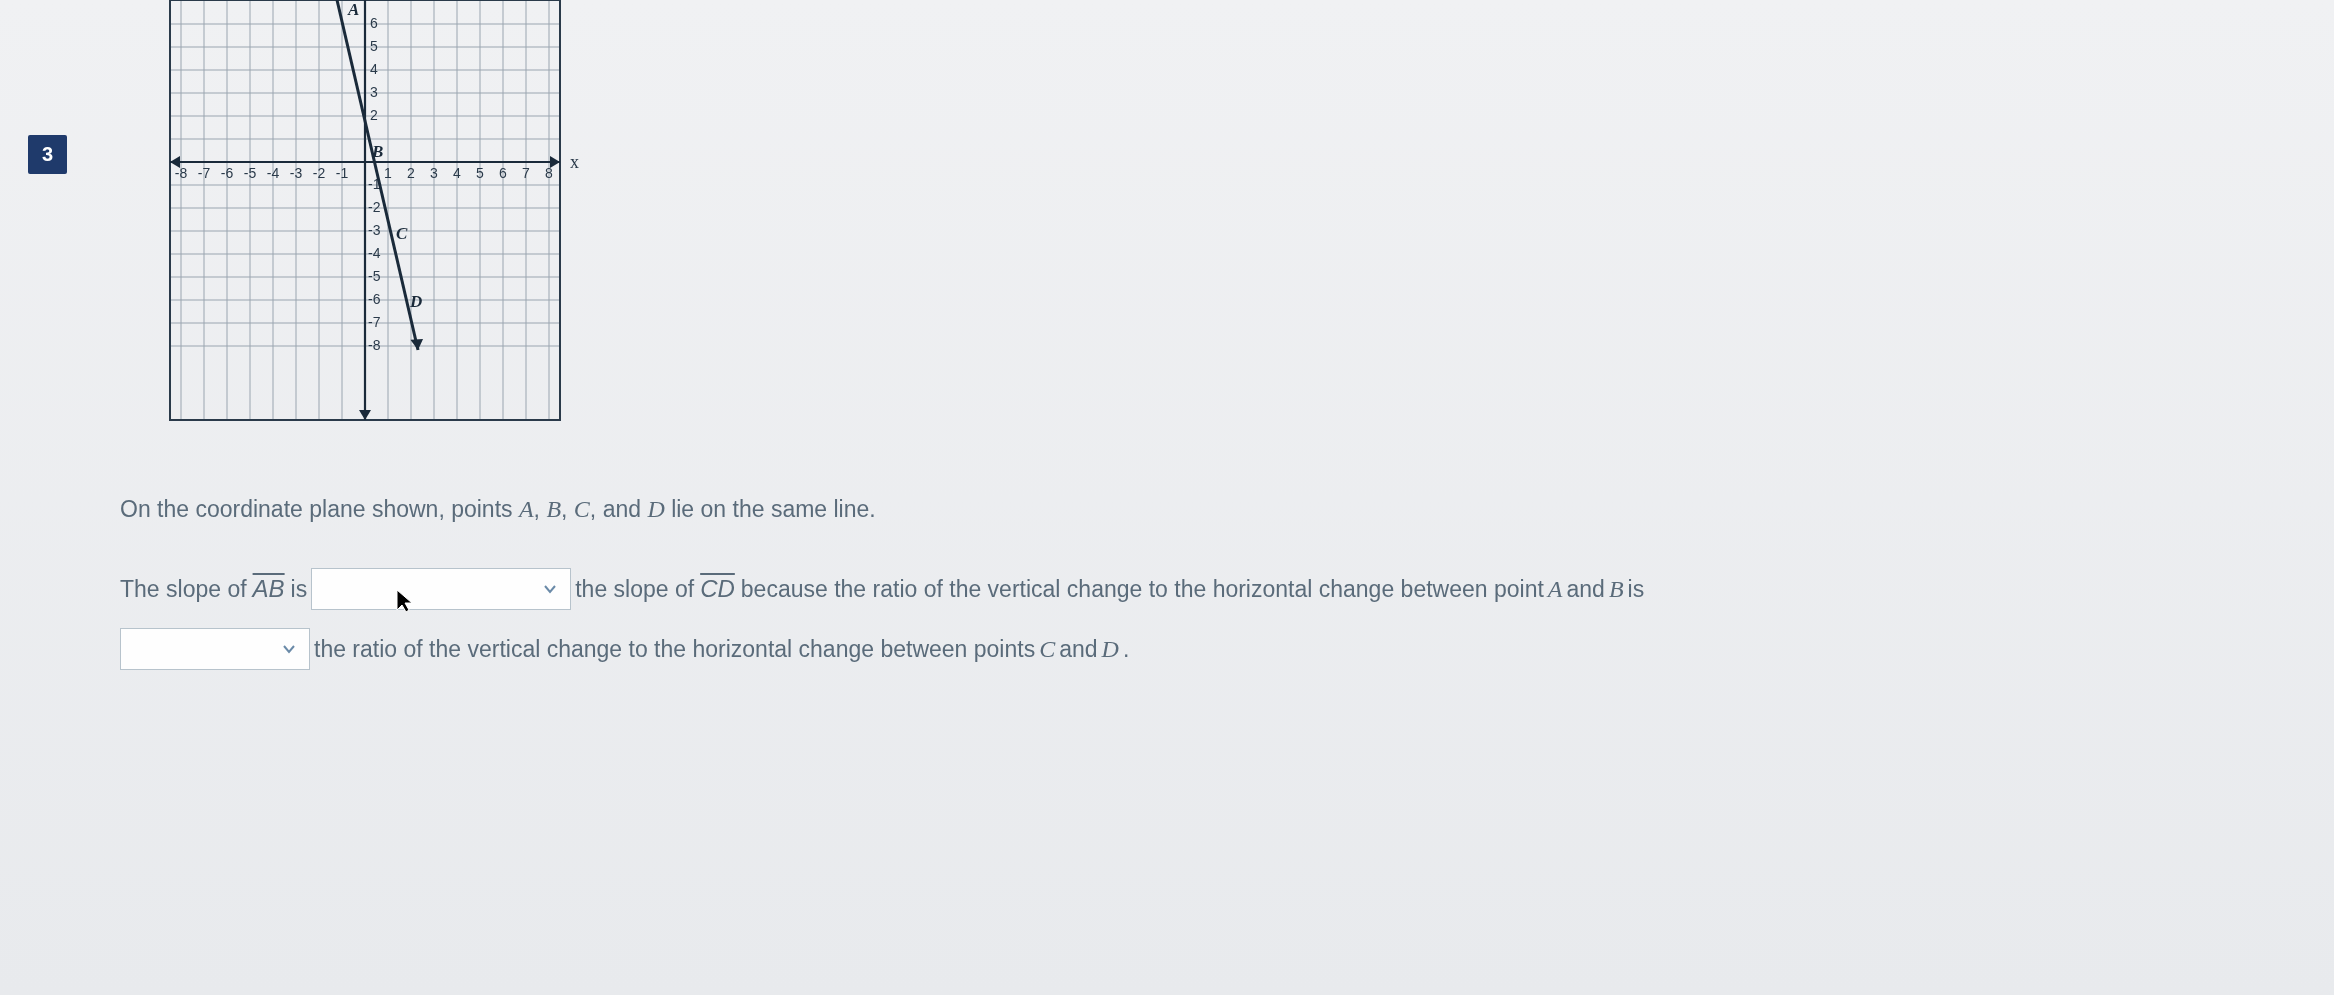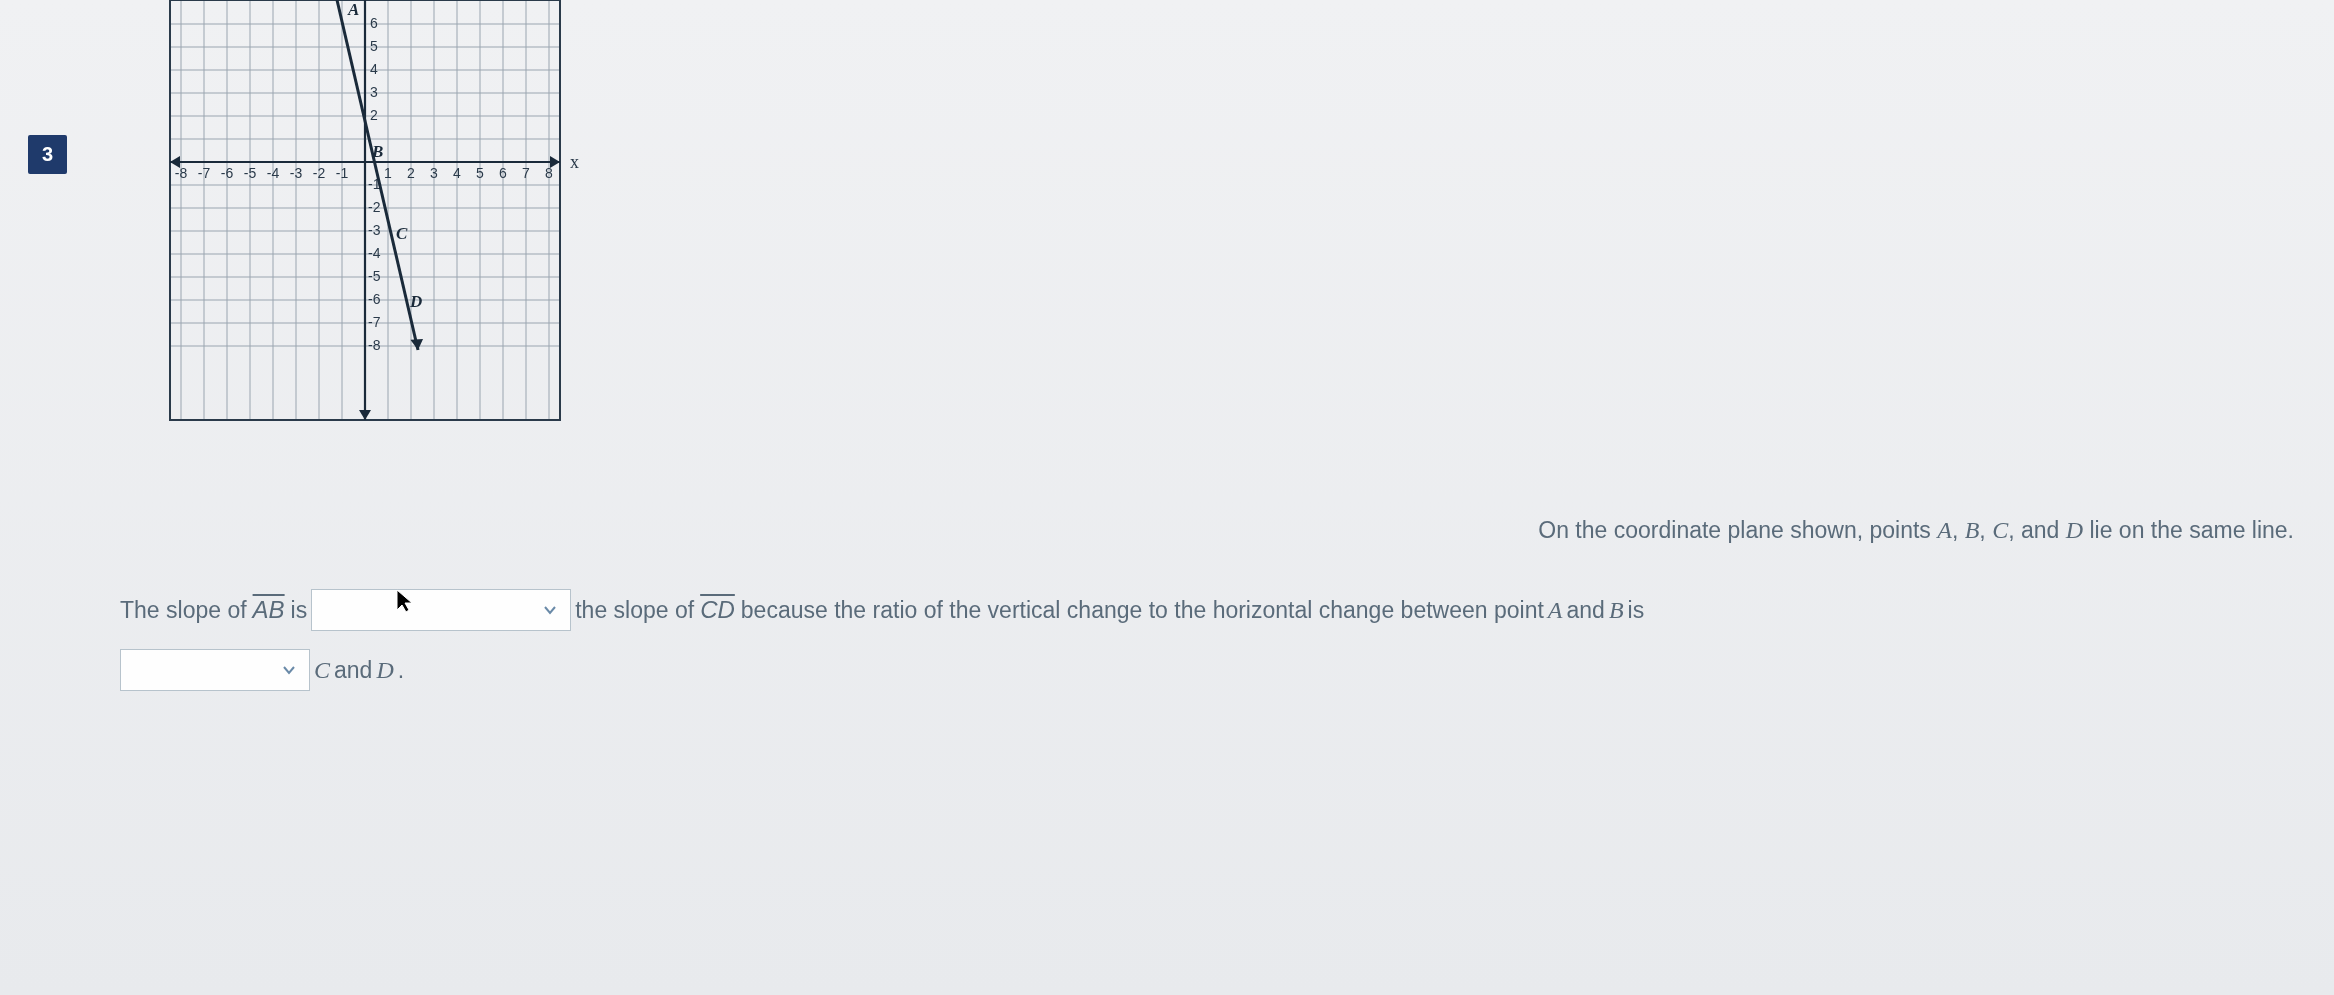--- a/index.html
+++ b/index.html
@@ -36,23 +36,22 @@
       position: relative;
       width: 450px;
       height: 440px;
       margin-left: 20px;
     }
     svg.graph {
       width: 100%;
       height: 100%;
     }
     .text-block {
-      margin-top: 71px;
+      margin-top: 50px;
       line-height: 1.6;
-      text-align: right;
     }
     .para {
       margin-bottom: 40px;
       color: #5a6b7a;
       font-size: 23px;
     }
     .sentence-line {
       display: flex;
       flex-wrap: wrap;
       align-items: center;
@@ -238,20 +237,21 @@
         <span> is</span>
     </div>
     <div class="sentence-line">
       <div class="dropdown small">
         <span class="chevron">
           <svg width="14" height="14" viewBox="0 0 14 14">
               <path d="M2 4 L7 10 L12 4" stroke="#6a8aa8" stroke-width="2" fill="none"></path>
             </svg>
         </span>
       </div>
+      <span>the ratio of the vertical change to the horizontal change between points </span>
         <span class="math-italic">C</span>
         <span> and </span>
         <span class="math-italic">D</span>
         <span>.</span>
     </div>
   </div>
 </div>
 
 <svg class="cursor-pointer" width="20" height="26">
   <path d="M2 2 L2 22 L7 17 L11 24 L14 22 L10 15 L17 15 Z" fill="#000" stroke="#fff" stroke-width="1"></path>

